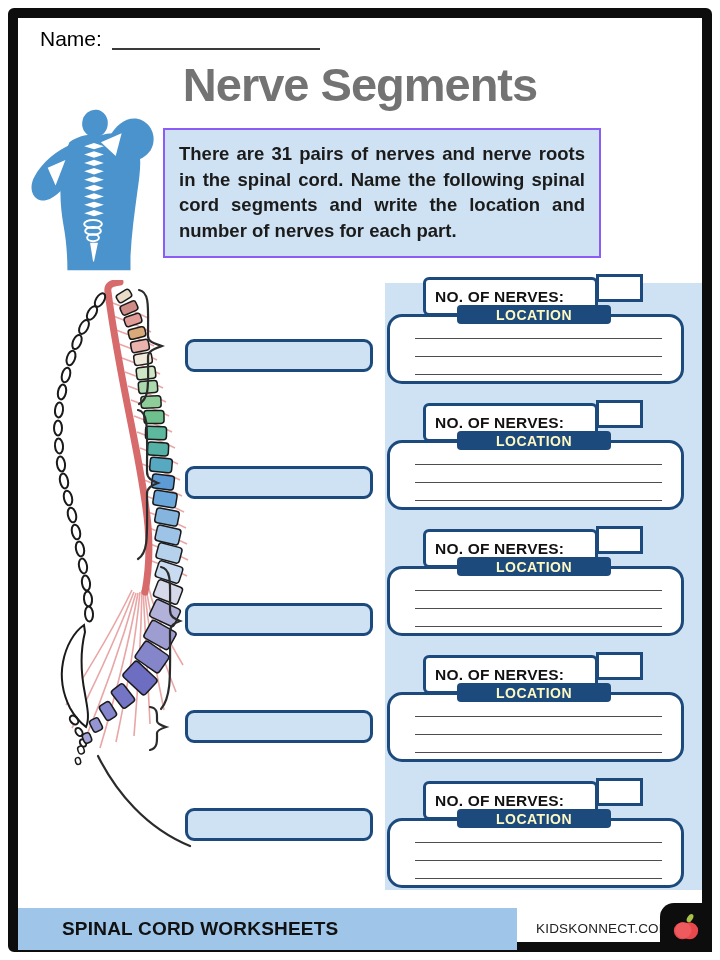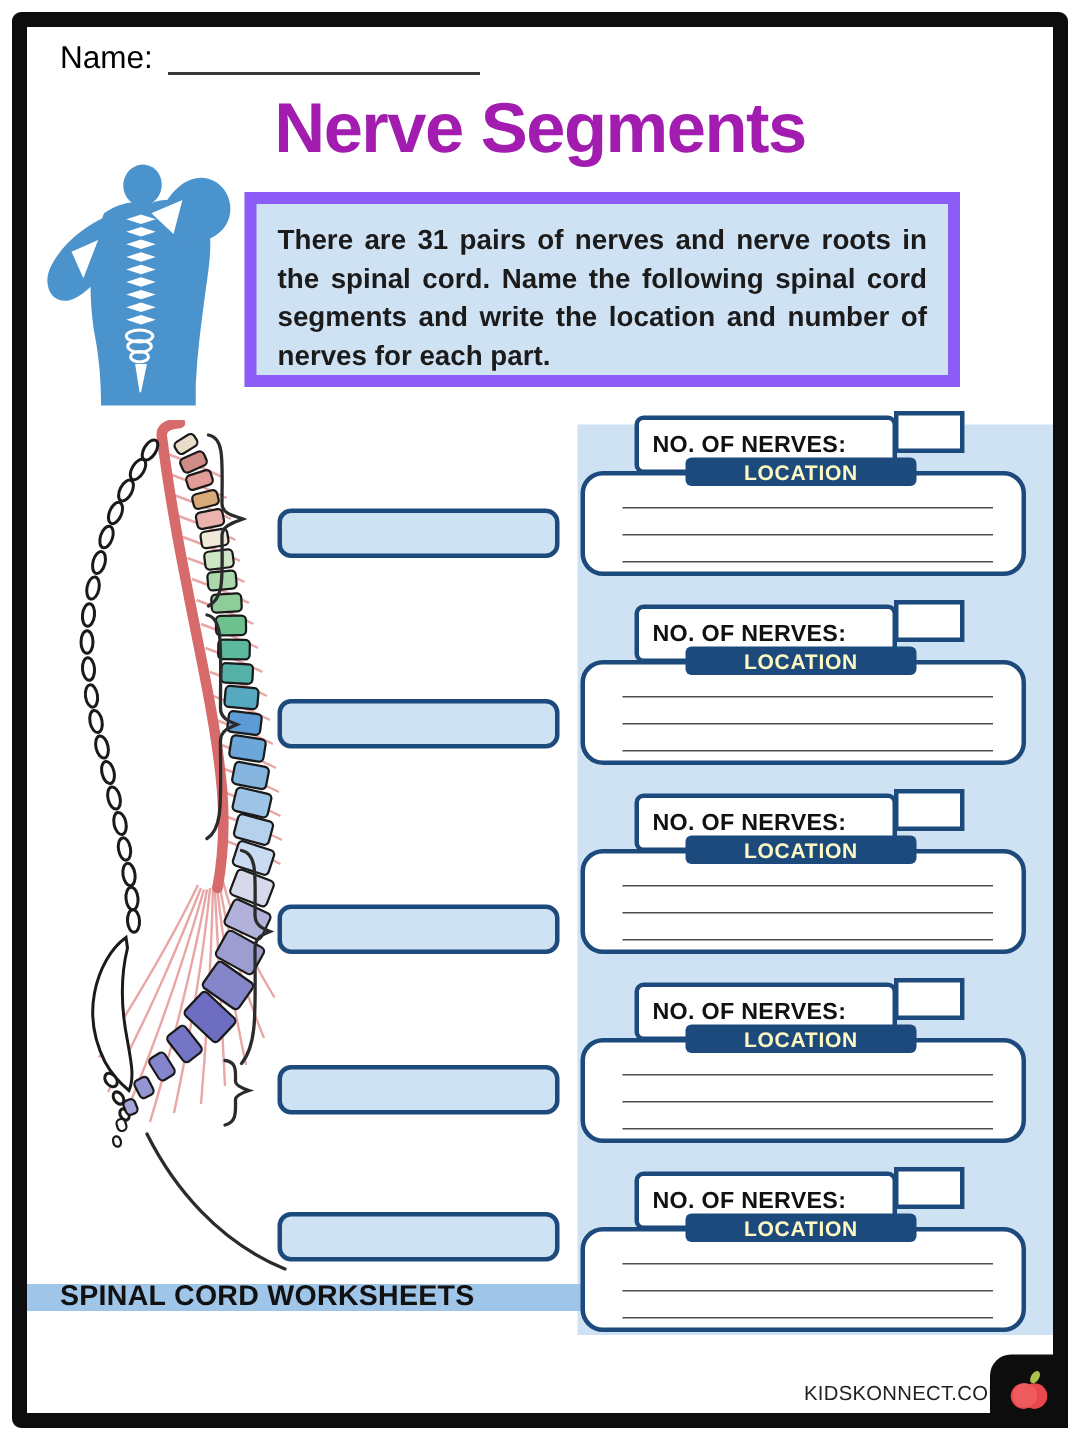--- a/index.html
+++ b/index.html
@@ -13,28 +13,28 @@
     border:10px solid #0d0d0d; border-radius:6px; background:#fff;
   }
   
   .name-row { position:absolute; left:40px; top:27px; font-size:21px; color:#000000; }
   .name-line {
     position:absolute; left:112px; top:48px; width:208px; height:2px; background:#3a3a3a;
   }
   
   .title {
     position:absolute; left:0; top:57px; width:720px; text-align:center;
-    font-size:47px; font-weight:bold; color:#a21caf; letter-spacing:-1px;
+    font-size:47px; font-weight:bold; color:#737373; letter-spacing:-1px;
   }
   
   .person { position:absolute; left:26px; top:108px; width:138px; height:164px; }
   
   .instruction {
-    position:absolute; left:163px; top:128px; width:477px; height:130px;
-    background:var(--panel-blue); border:8px solid #8b5cf6;
+    position:absolute; left:163px; top:128px; width:438px; height:130px;
+    background:var(--panel-blue); border:2px solid #8b5cf6;
     padding:11px 14px 10px 14px; font-size:18.5px; font-weight:bold;
     color:#1b1b1b; text-align:justify; line-height:1.38;
   }
   
   .spine { position:absolute; left:28px; top:280px; width:175px; height:580px; }
   
   .seg-box {
     position:absolute; left:185px; width:188px; height:33px;
     background:var(--panel-blue); border:3.5px solid var(--navy); border-radius:9px;
   }
@@ -62,22 +62,22 @@
     color:#fef9c3; font-size:14px; font-weight:bold; letter-spacing:0.5px;
   }
   .lines-box {
     position:absolute; left:2px; top:39px; width:297px; height:70px;
     background:#fff; border:3px solid var(--navy); border-radius:15px; z-index:1;
   }
   .wline { position:absolute; left:25px; width:247px; height:0; border-top:1.5px solid #4d4d4d; }
   .wline.l1 { top:21px; } .wline.l2 { top:39px; } .wline.l3 { top:57px; }
   
   .footer-bar {
-    position:absolute; left:18px; top:856px; width:499px; height:18px;
-    background:var(--footer-blue); display:flex; align-items:center;
+    position:absolute; left:18px; top:908px; width:499px; height:42px;
+    background:var(--footer-blue); display:flex; align-items:center;padding-left:22px;
   }
   .footer-title { font-size:19px; font-weight:bold; color:#111; padding-left:22px; letter-spacing:0.2px; }
   .site-name {
     position:absolute; left:536px; top:921px; width:124px;
     font-size:13.5px; color:#222; letter-spacing:0.2px;
   }
   .logo-box {
     position:absolute; left:660px; top:903px; width:52px; height:49px;
     background:#0d0d0d; border-radius:14px 0 0 0; z-index:3;
     display:flex; align-items:center; justify-content:center;

